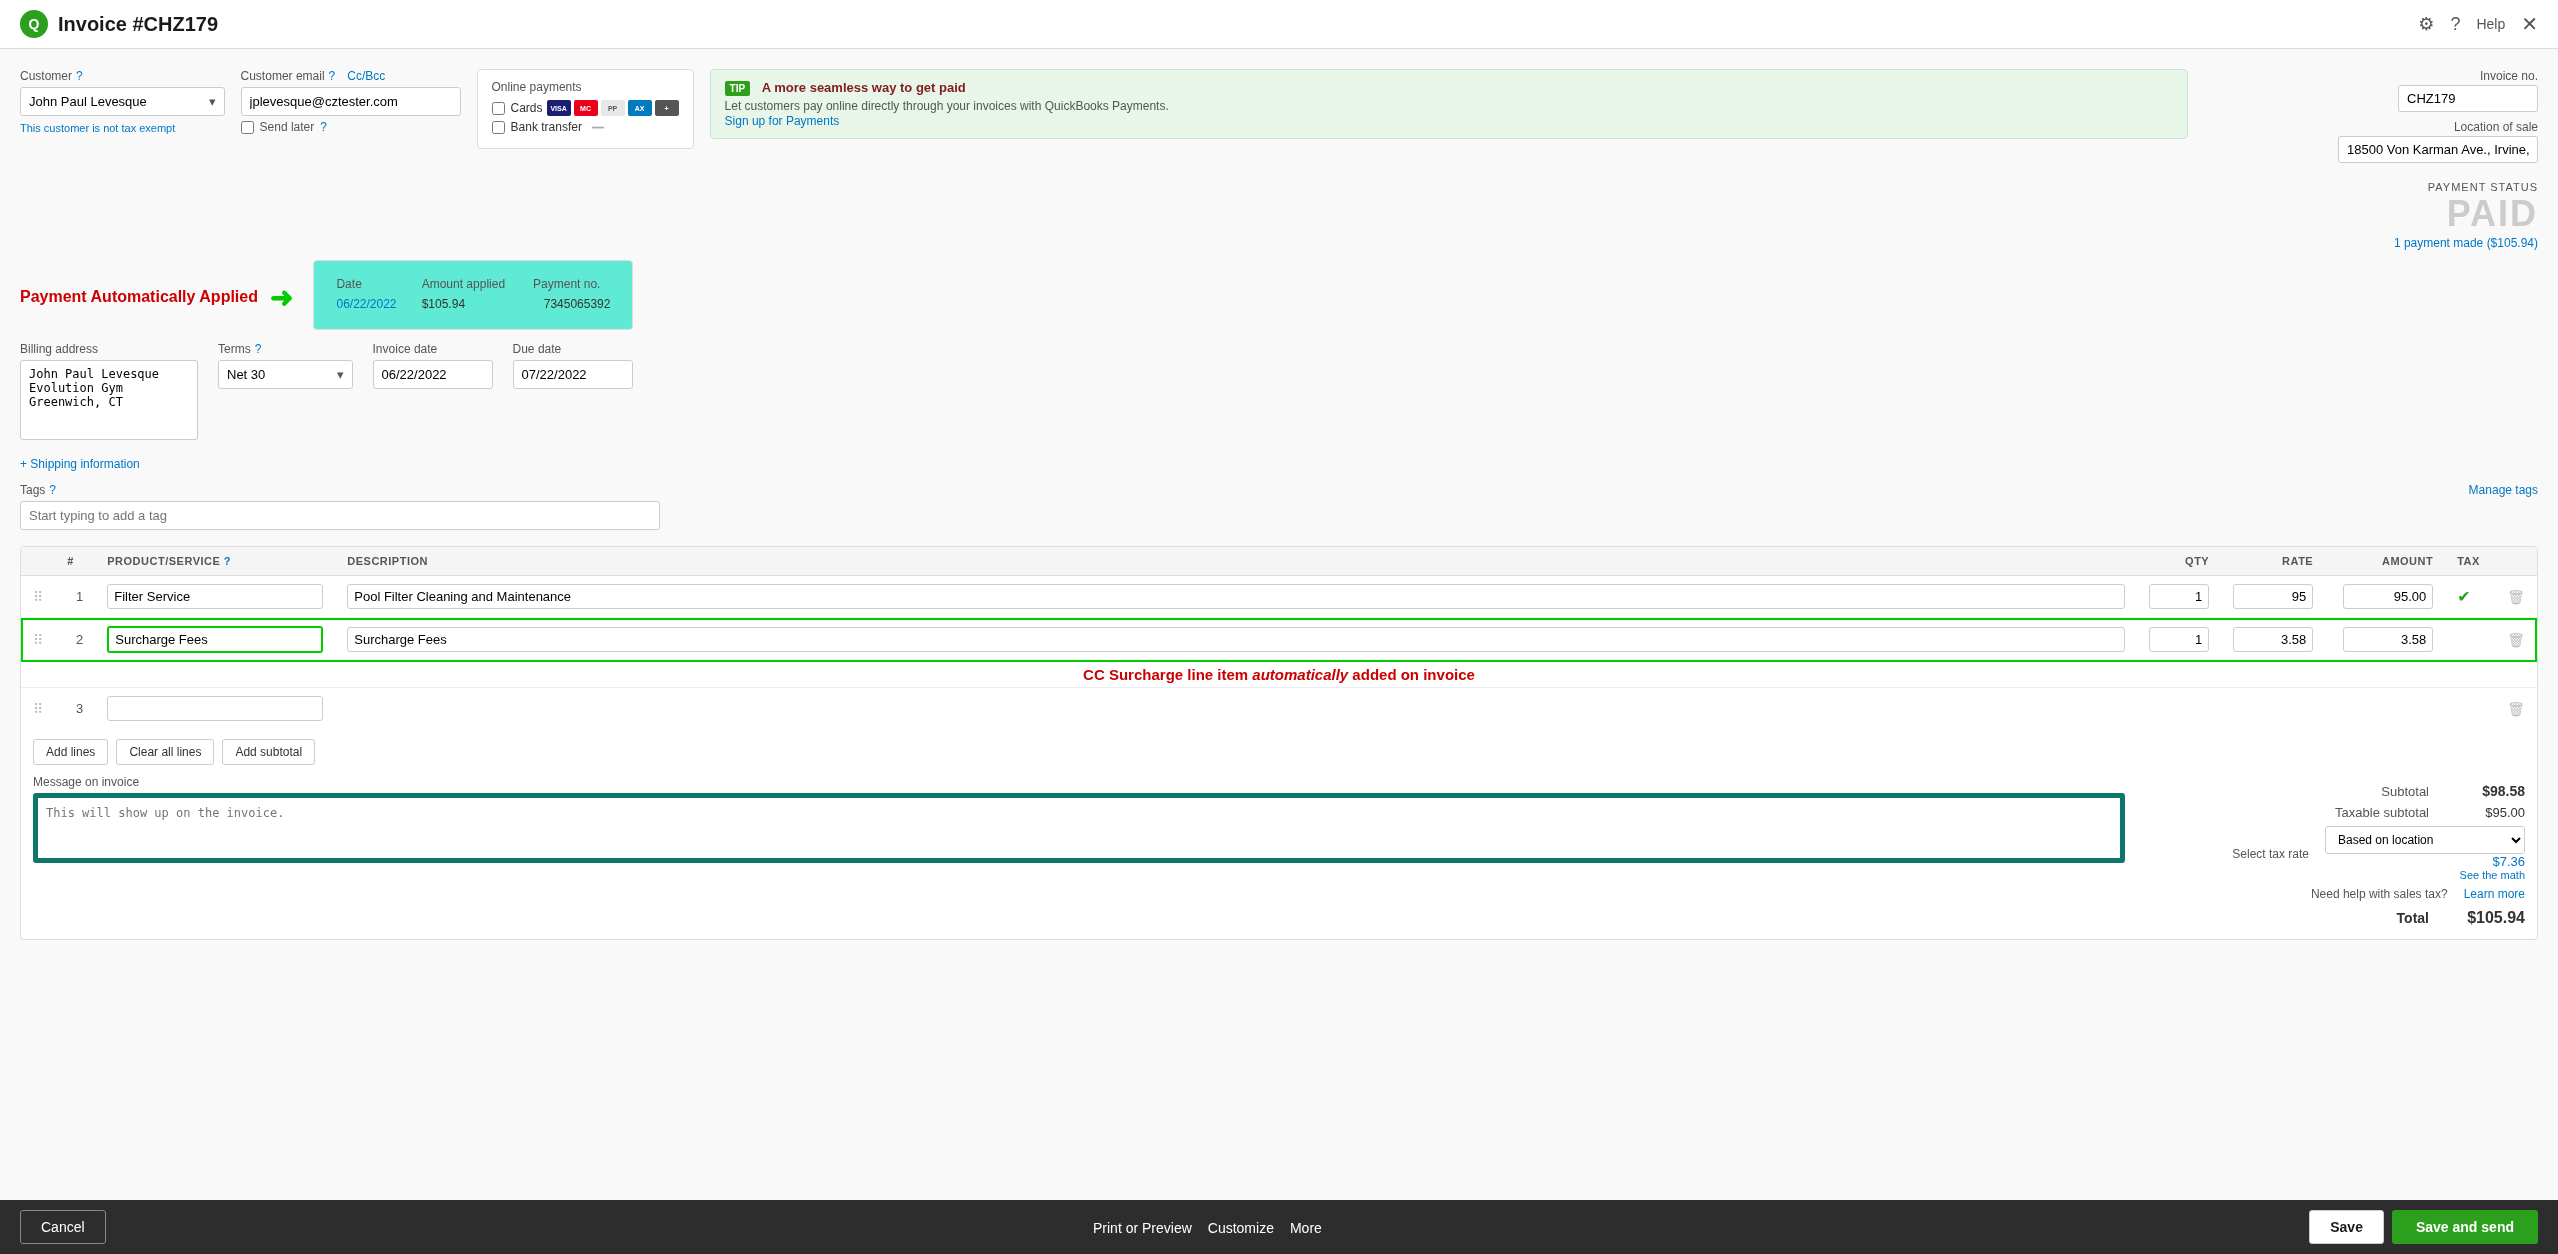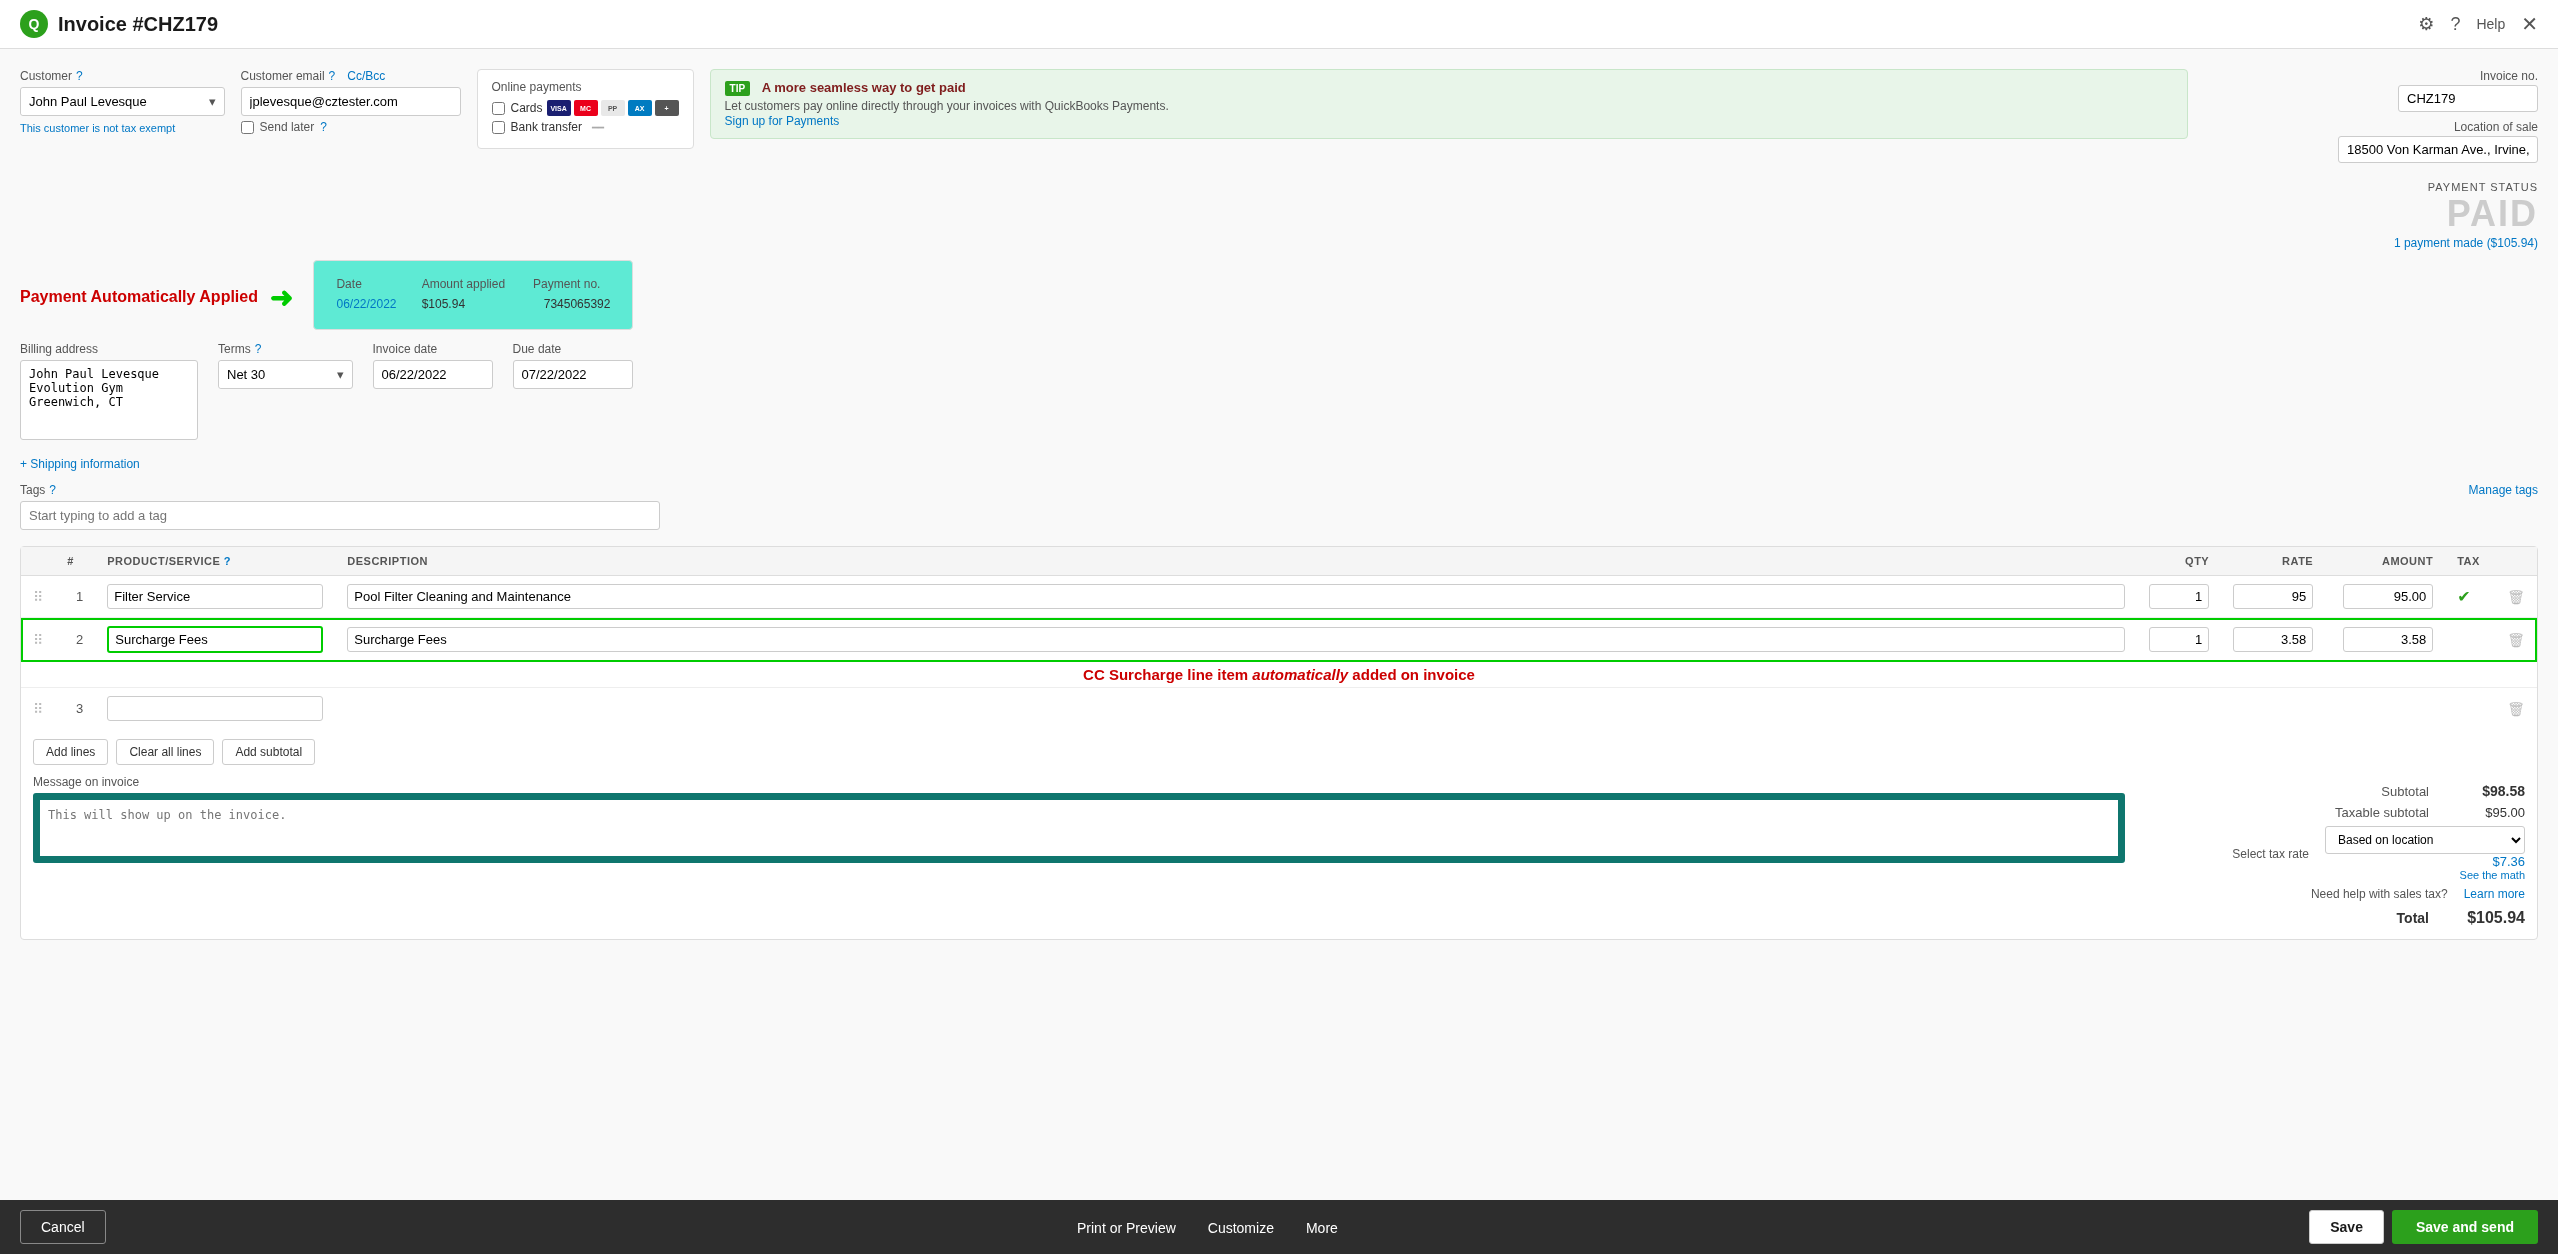--- a/index.html
+++ b/index.html
@@ -91,21 +91,21 @@
 
     
     .action-buttons { display: flex; gap: 8px; padding: 10px 12px; }
     .btn-small { border: 1px solid #ccc; background: #fff; border-radius: 3px; padding: 5px 12px; font-size: 12px; cursor: pointer; color: #333; }
 
     
     .bottom-section { display: flex; gap: 20px; padding: 0 12px 12px; }
     .messages-section { flex: 1; }
     .message-group { margin-bottom: 16px; }
     .message-label { font-size: 12px; color: #555; margin-bottom: 4px; font-weight: 500; }
-    .message-textarea { width: 100%; border: 7px solid #0f766e; border-radius: 3px; padding: 8px; font-size: 12px; color: #aaa; resize: none; height: 70px; }
+    .message-textarea { width: 100%; border: 5px solid #0f766e; border-radius: 3px; padding: 8px; font-size: 12px; color: #aaa; resize: none; height: 70px; }
     .message-input { width: 100%; border: 1px solid #ccc; border-radius: 3px; padding: 6px 8px; font-size: 12px; }
 
     
     .totals-section { min-width: 380px; text-align: right; padding-top: 8px; }
     .totals-row { display: flex; justify-content: flex-end; align-items: center; gap: 16px; margin-bottom: 6px; }
     .totals-label { color: #555; font-size: 13px; }
     .totals-value { font-size: 13px; min-width: 80px; text-align: right; }
     .totals-bold { font-weight: bold; font-size: 14px; }
     .tax-select-row { display: flex; justify-content: flex-end; align-items: center; gap: 16px; margin-bottom: 6px; }
     .tax-select-label { color: #555; font-size: 12px; }
@@ -121,21 +121,21 @@
     
     .invoice-meta { text-align: right; margin-bottom: 10px; }
     .invoice-no-label { font-size: 12px; color: #555; margin-bottom: 2px; }
     .invoice-no-input { border: 1px solid #ccc; border-radius: 3px; padding: 5px 8px; font-size: 13px; width: 140px; }
     .location-label { font-size: 12px; color: #555; margin-bottom: 2px; margin-top: 8px; }
     .location-input { border: 1px solid #ccc; border-radius: 3px; padding: 5px 8px; font-size: 13px; width: 200px; }
 
     
     .footer { background: #2d2d2d; color: #fff; display: flex; align-items: flex-end; justify-content: space-between; padding: 10px 20px; }
     .footer-left { display: flex; gap: 16px; }
-    .footer-center { display: flex; gap: 24px; }
+    .footer-center { display: flex; gap: 8px; }
     .footer-right { display: flex; gap: 8px; }
     .btn-cancel { background: transparent; border: 1px solid #888; color: #fff; border-radius: 3px; padding: 8px 20px; font-size: 14px; cursor: pointer; }
     .btn-footer-link { background: transparent; border: none; color: #fff; font-size: 14px; cursor: pointer; padding: 8px 4px; }
     .btn-save { background: #fff; border: 1px solid #ccc; color: #1a1a1a; border-radius: 3px; padding: 8px 20px; font-size: 14px; cursor: pointer; font-weight: bold; }
     .btn-save-send { background: #2ca01c; border: none; color: #fff; border-radius: 3px; padding: 8px 24px; font-size: 14px; cursor: pointer; font-weight: bold; }
 
     
     .send-later { display: flex; align-items: center; gap: 6px; font-size: 12px; color: #555; }
 
     

